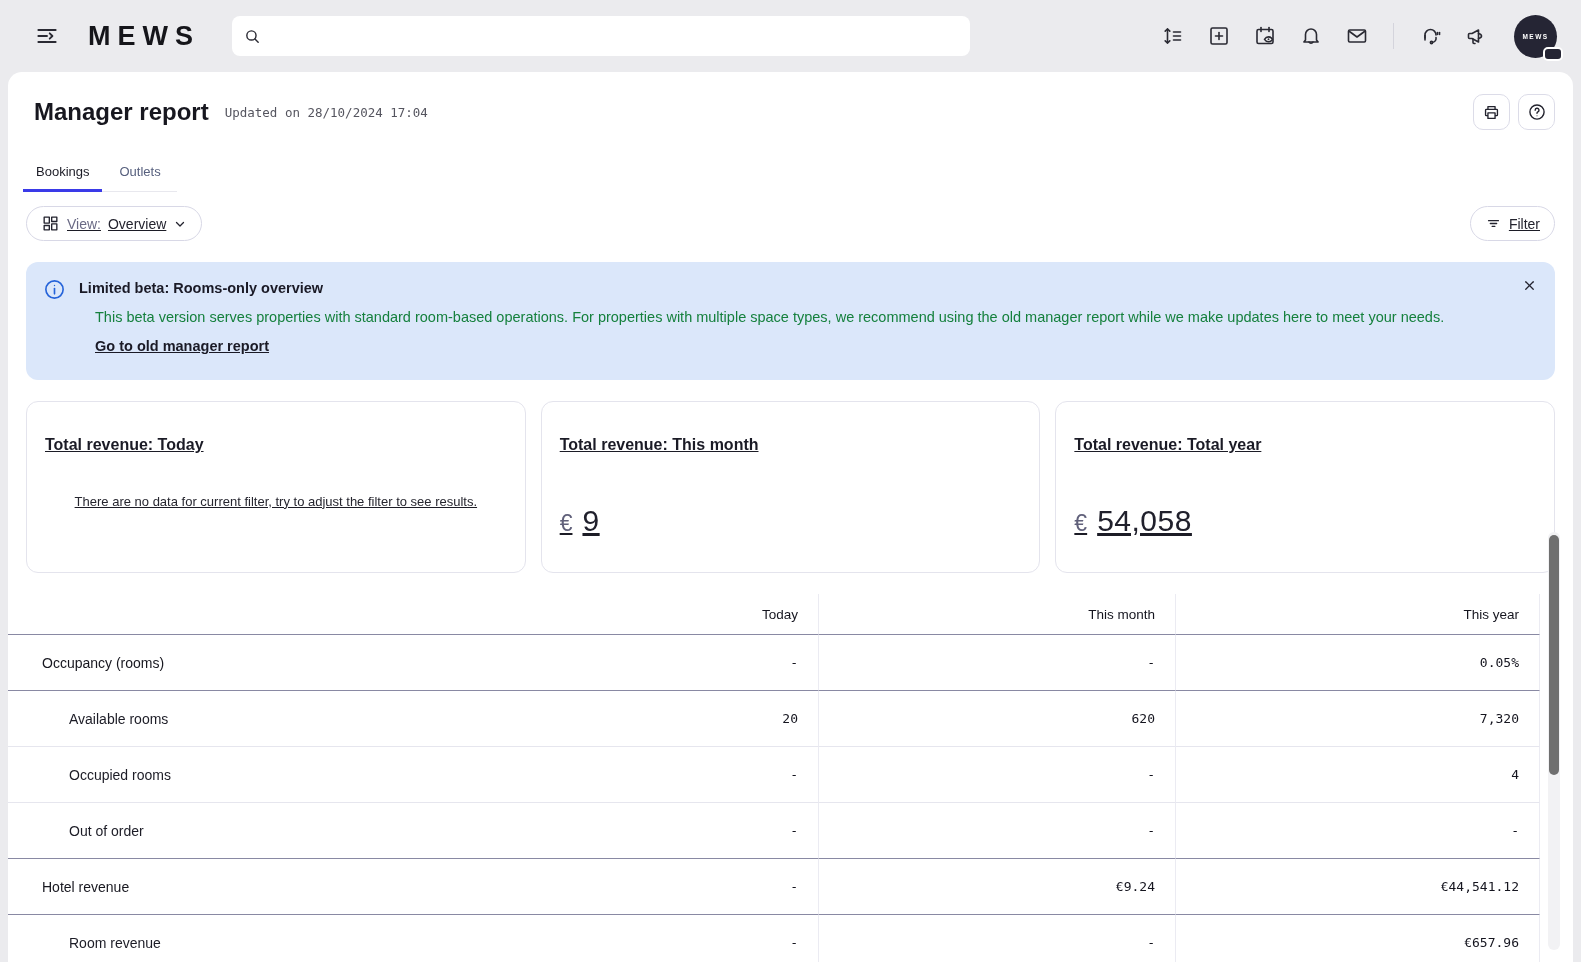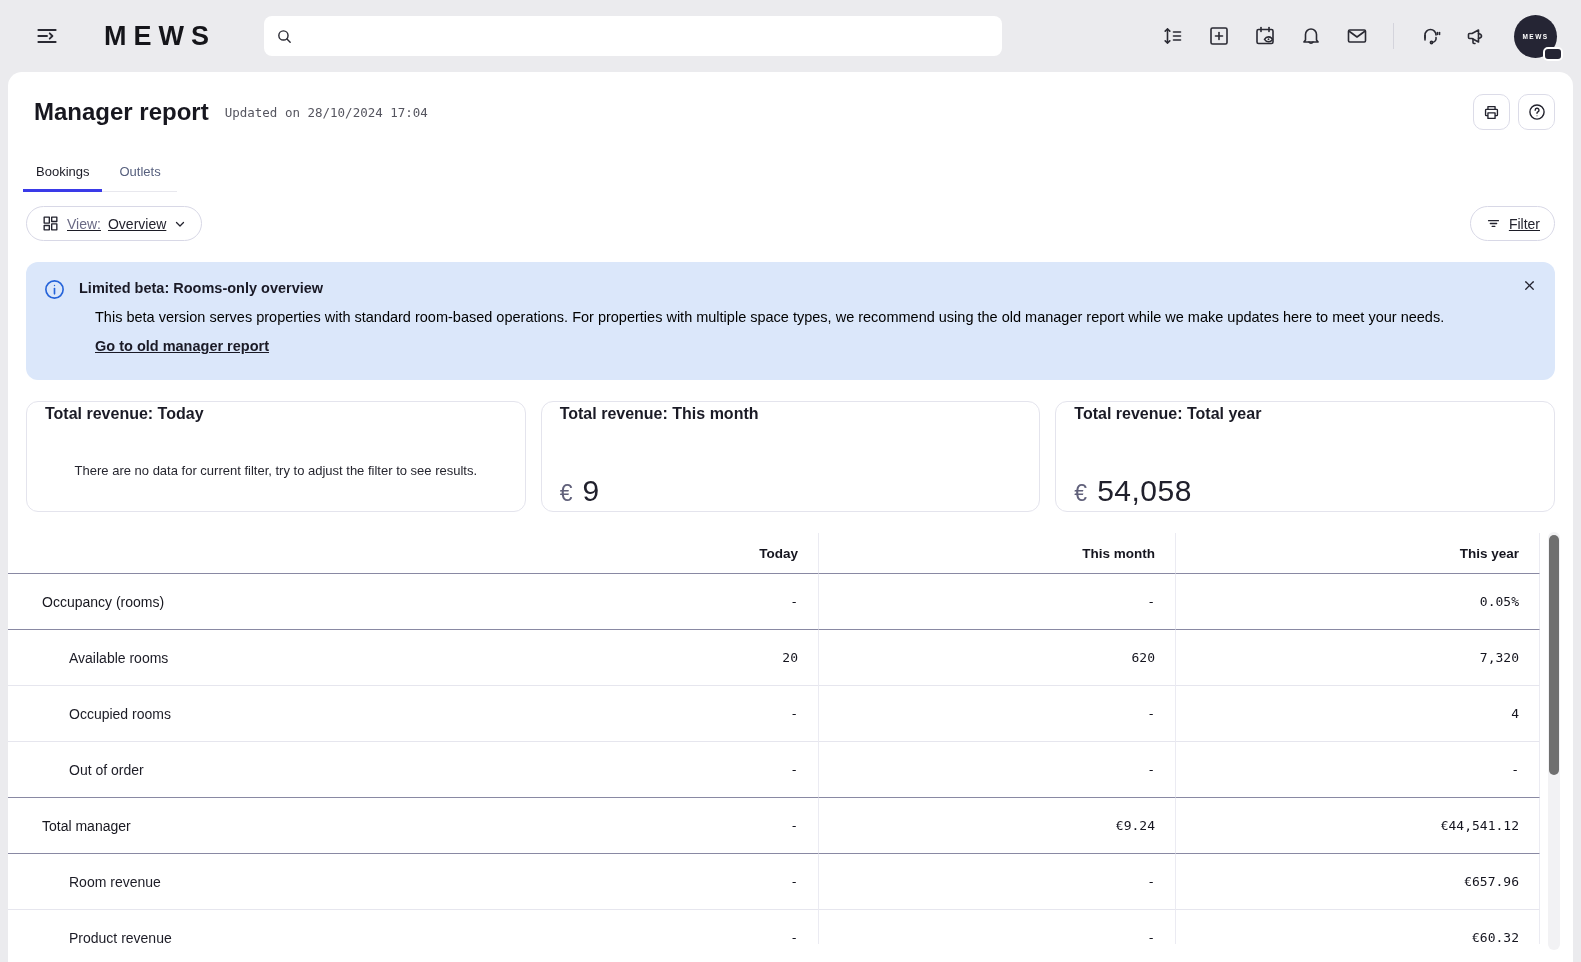--- a/index.html
+++ b/index.html
@@ -7,21 +7,20 @@
   body {
     font-family:"Liberation Sans", sans-serif;
     background:#ebebee;
     color:#1c1c26;
     position:relative;
   }
   
   .topbar{
     height:72px; display:flex; align-items:center; padding:0 24px 0 28px;
     background:#ebebee;
-    gap:16px;
   }
   .icon-btn{ background:none; border:none; cursor:pointer; display:flex; align-items:center; justify-content:center; padding:6px; border-radius:8px;}
   .icon-btn svg{ display:block; }
   .brand{ font-weight:800; font-size:27px; letter-spacing:7px; color:#15151a; margin:0 0 0 22px; user-select:none;}
   .search-wrap{
     margin-left:32px; width:738px; height:40px; background:#fff; border-radius:8px;
     display:flex; align-items:center; padding:0 12px; gap:10px;
   }
   .search-wrap input{
     border:none; outline:none; flex:1; font-size:14px; font-family:"Liberation Sans",sans-serif; color:#1c1c26; background:transparent;
@@ -53,37 +52,37 @@
   .pill-btn{
     height:35px; display:inline-flex; align-items:center; gap:7px; padding:0 14px;
     border:1px solid #d8d8e6; border-radius:18px; background:#fff; cursor:pointer;
     font-size:14px; color:#23232e; font-family:inherit;
   }
   .pill-btn .muted{ color:#6a6a85; }
   
   .banner{ position:relative; margin:21px 18px 0 18px; background:#dbe7fa; border-radius:12px; padding:16px 48px 16px 17px; }
   .banner-head{ display:flex; align-items:flex-start; gap:13px; }
   .banner-title{ font-size:14.5px; font-weight:700; color:#1a1a26; padding-top:2px; }
-  .banner-body{ margin:8px 0 0 52px; font-size:14.5px; color:#000000; }
+  .banner-body{ margin:8px 0 0 52px; font-size:14.5px; color:#15803d; }
   .banner-link{ display:inline-block; margin:13px 0 10px 52px; font-size:14.5px; font-weight:700; color:#1a1a26; text-decoration:underline; cursor:pointer;}
   .banner-close{ position:absolute; top:12px; right:14px; background:none; border:none; cursor:pointer; padding:4px;}
   
   .cards{ display:flex; gap:15px; margin:21px 18px 0 18px; }
-  .card{ flex:1; height:111px; border:1px solid #e4e4ed; border-radius:12px; background:#fff; padding:3px 18px; display:flex; flex-direction:column;}
+  .card{ flex:1; height:172px; border:1px solid #e4e4ed; border-radius:12px; background:#fff; padding:34px 18px; display:flex; flex-direction:column;text-decoration:underline;}
   .card-title{ font-size:16px; font-weight:700; color:#1b1b26; }
   .card-empty{ flex:1; display:flex; align-items:center; justify-content:center; font-size:13px; color:#26262f; text-align:center; padding-top:10px;}
   .card-value{ margin-top:auto; display:flex; align-items:baseline; gap:10px; }
   .card-cur{ font-size:23px; color:#60607a; }
   .card-num{ font-size:30px; color:#20202c; letter-spacing:.5px; }
   
   .table-viewport{ margin-top:21px; height:411px; overflow:hidden; }
   table{ border-collapse:separate; border-spacing:0; width:1532px; table-layout:fixed; }
   col.c0{width:480px;} col.c1{width:330px;} col.c2{width:357px;} col.c3{width:365px;}
   thead th{
-    height:41px; font-weight:700; font-size:13.5px; color:#15151f;
+    height:41px; font-weight:400; font-size:13.5px; color:#15151f;
     border-bottom:1px solid #8989a3; text-align:right; padding-right:20px; vertical-align:middle;
   }
   tbody td{ height:56px; border-bottom:1px solid #e6e6ee; vertical-align:middle; }
   td.label{ font-size:14px; color:#1c1c26; padding-left:61px; text-align:left; }
   tr.section td.label{ padding-left:34px; font-weight:500; color:#17171f;}
   td.val{
     font-family:"DejaVu Sans Mono", monospace; font-size:13px; color:#15151f;
     text-align:right; padding-right:20px;
   }
   tr.section td, tr.before-section td{ border-bottom-color:#8989a3; }
@@ -303,21 +302,21 @@
             <td class="val vline">-</td>
             <td class="val vline vline-r">4</td>
           </tr>
           <tr class="sub before-section">
             <td class="label">Out of order</td>
             <td class="val">-</td>
             <td class="val vline">-</td>
             <td class="val vline vline-r">-</td>
           </tr>
           <tr class="section">
-            <td class="label">Total manager</td>
+            <td class="label">Hotel revenue</td>
             <td class="val">-</td>
             <td class="val vline">€9.24</td>
             <td class="val vline vline-r">€44,541.12</td>
           </tr>
           <tr class="sub">
             <td class="label">Room revenue</td>
             <td class="val">-</td>
             <td class="val vline">-</td>
             <td class="val vline vline-r">€657.96</td>
           </tr>

